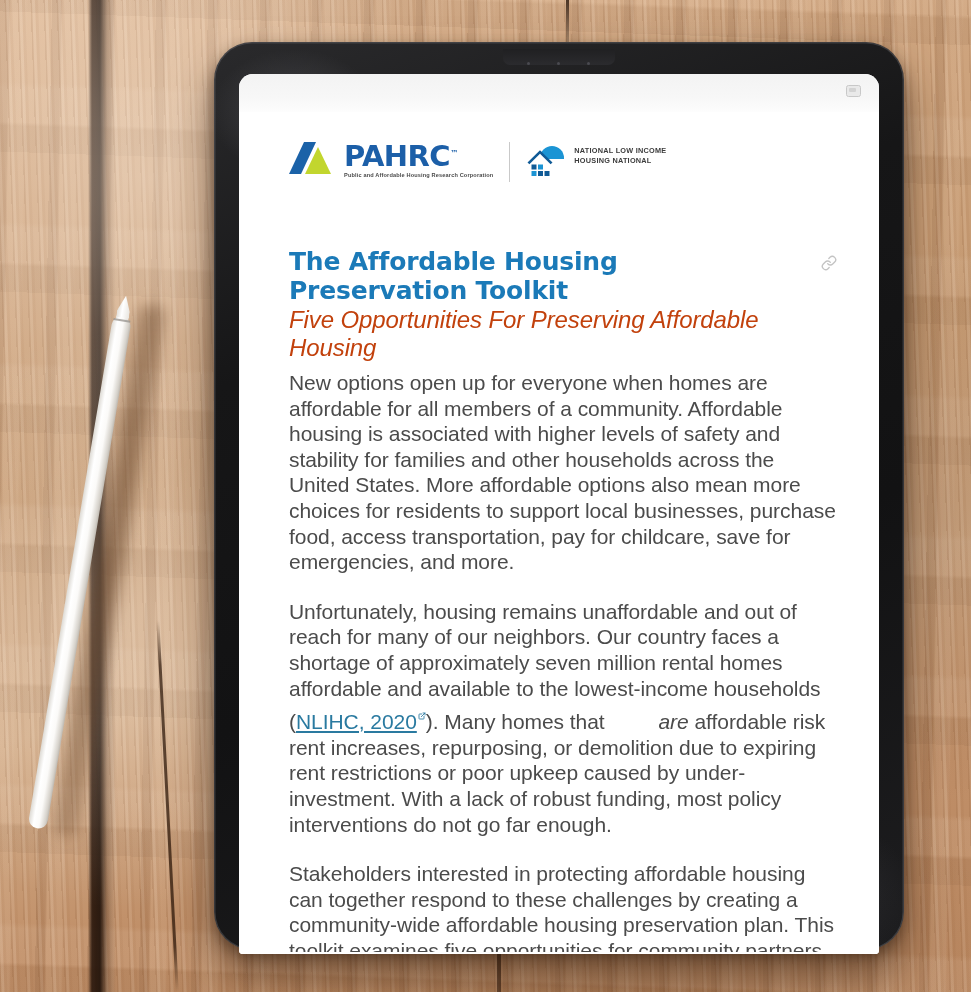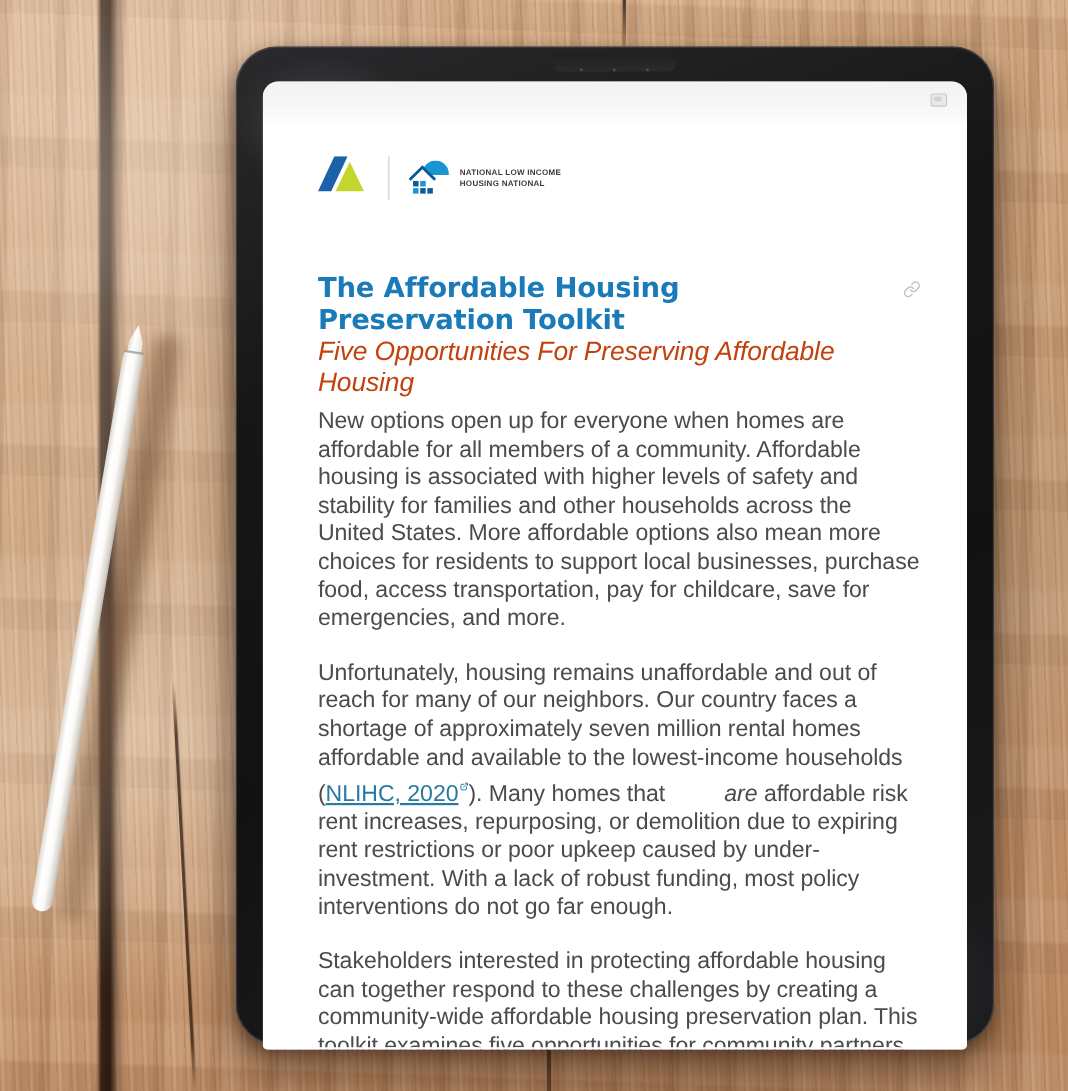--- a/index.html
+++ b/index.html
@@ -272,21 +272,21 @@
   }
   .logo-divider {
     width: 1px;
     height: 40px;
     background: #c9c9c9;
     margin: 0 16px;
     flex: 0 0 auto;
   }
   .nlihc-logo {
     display: flex;
-    align-items: center;
+    align-items: flex-start;
   }
   .nlihc-mark {
     position: relative;
     width: 40px; height: 32px;
     flex: 0 0 auto;
   }
   .nlihc-text {
     margin-left: 8px;
     font-family: "Liberation Sans", sans-serif;
     font-size: 7.3px;
@@ -398,20 +398,24 @@
       <div class="page">
 
         <div class="logo-row">
 
           <div class="pahrc-logo">
             <div class="pahrc-mark">
               <svg width="48" height="32" viewBox="0 0 48 32" aria-hidden="true">
                 <polygon points="0,32 15,0 27,0 12,32" fill="#1b62a8"></polygon>
                 <polygon points="16,32 29,5 42,32" fill="#c2d62e"></polygon>
               </svg>
+            </div>
+            <div class="pahrc-text-wrap">
+              <div class="pahrc-word"><span>PAHRC</span><span class="pahrc-tm">™</span></div>
+              <div class="pahrc-tag">Public and Affordable Housing Research Corporation</div>
             </div>
           </div>
 
           <div class="logo-divider"></div>
 
           <div class="nlihc-logo">
             <div class="nlihc-mark">
               <svg width="40" height="32" viewBox="0 0 40 32" aria-hidden="true">
                 <path d="M14 12 A12 12 0 0 1 38 12 L38 13 L14 13 Z" fill="#1b94d4"></path>
                 <path d="M3 16 L14 5 L25 16 L25 29 L3 29 Z" fill="#ffffff"></path>

